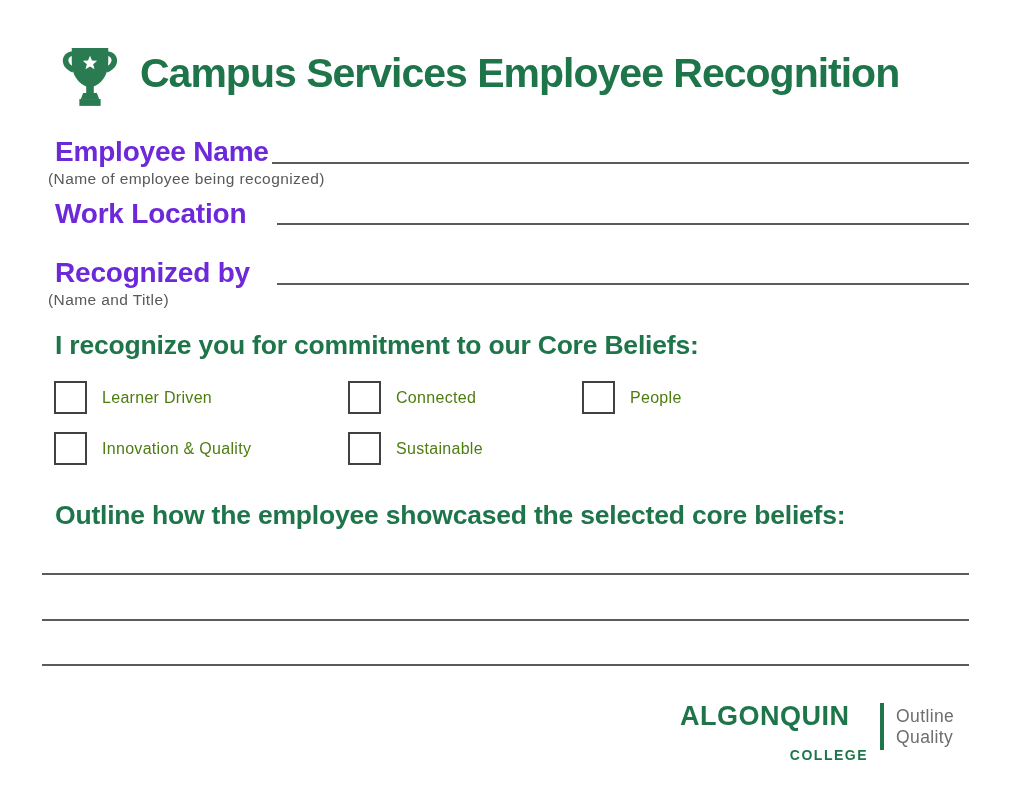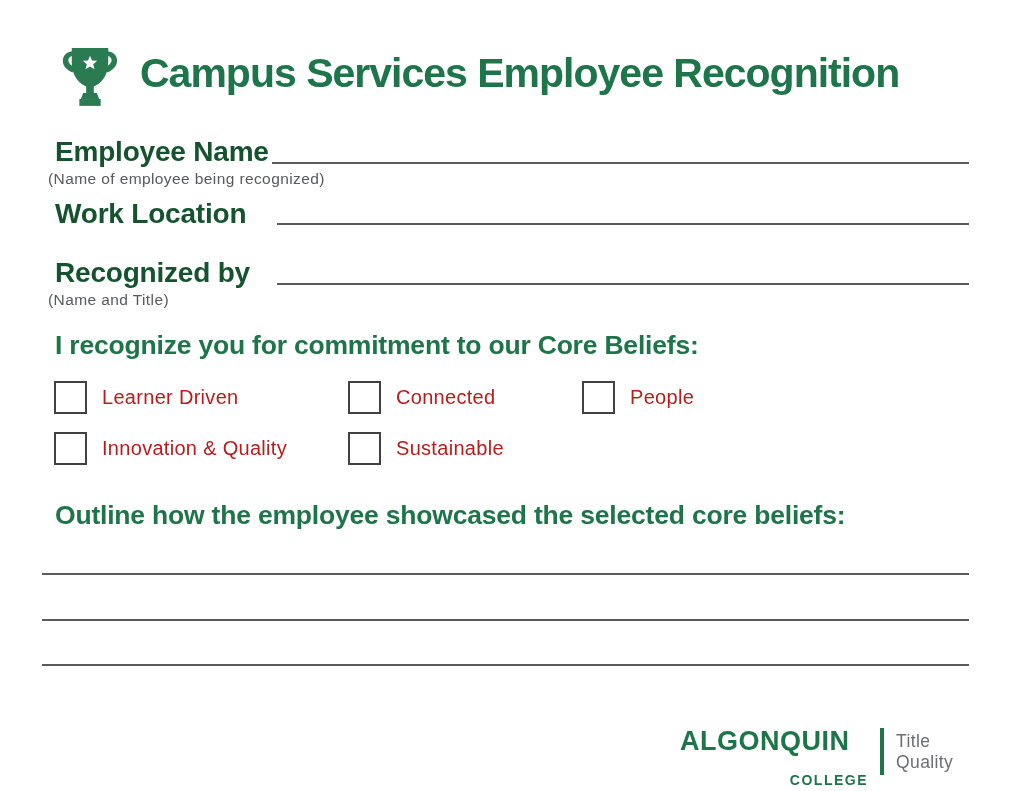--- a/index.html
+++ b/index.html
@@ -17,21 +17,21 @@
   .trophy { position: absolute; left: 52px; top: 38px; width: 76px; height: 78px; }
   .page-title {
     position: absolute; left: 140px; top: 50px;
     font-size: 41px; font-weight: bold; color: #1e754a;
     letter-spacing: -1px; white-space: nowrap;
   }
 
   
   .field-label {
     position: absolute;
-    font-size: 28px; font-weight: bold; color: #14532d;
+    font-size: 28px; font-weight: bold; color: #6d28d9;
     white-space: nowrap; letter-spacing: -0.2px;
   }
   .field-sublabel {
     position: absolute;
     font-size: 15.5px; color: #58595b; letter-spacing: 0.4px;
     white-space: nowrap;
   }
   .write-line {
     position: absolute; height: 0;
     border-top: 2px solid #5a5b5e;
@@ -50,26 +50,26 @@
   .belief-item { display: flex; align-items: center; }
   .belief-item.col1 { width: 294px; }
   .belief-item.col2 { width: 234px; }
   .checkbox {
     width: 33px; height: 33px;
     border: 2px solid #414042; background: #ffffff;
     flex: 0 0 auto; cursor: pointer;
   }
   .belief-label {
     margin-left: 15px;
-    font-size: 20px; color: #b91c1c; letter-spacing: 0.3px;
+    font-size: 16px; color: #4d7c0f; letter-spacing: 0.3px;
     white-space: nowrap;
   }
 
   
-  .footer { position: absolute; left: 680px; top: 728px; display: flex; align-items: flex-start; }
+  .footer { position: absolute; left: 680px; top: 703px; display: flex; align-items: flex-start; }
   .brand-block { width: 188px; line-height: 1; }
   .brand-top {
     font-size: 27px; font-weight: bold; color: #1e754a;
     letter-spacing: 0.5px; white-space: nowrap; line-height: 1;
   }
   .brand-bottom {
     font-size: 14px; font-weight: bold; color: #1e754a;
     letter-spacing: 1.5px; text-align: right; line-height: 1;
     margin-top: 18px; white-space: nowrap;
   }
@@ -151,18 +151,18 @@
   <div class="write-line" style="left:42px; top:619px; width:927px;"></div>
   <div class="write-line" style="left:42px; top:664px; width:927px;"></div>
 
   <div class="footer">
     <div class="brand-block">
       <div class="brand-top">ALGONQUIN</div>
       <div class="brand-bottom">COLLEGE</div>
     </div>
     <div class="brand-divider"></div>
     <div class="dept-block">
-      <div>Title</div>
+      <div>Outline</div>
       <div>Quality</div>
     </div>
   </div>
 
 </div>
 
 </body></html>

